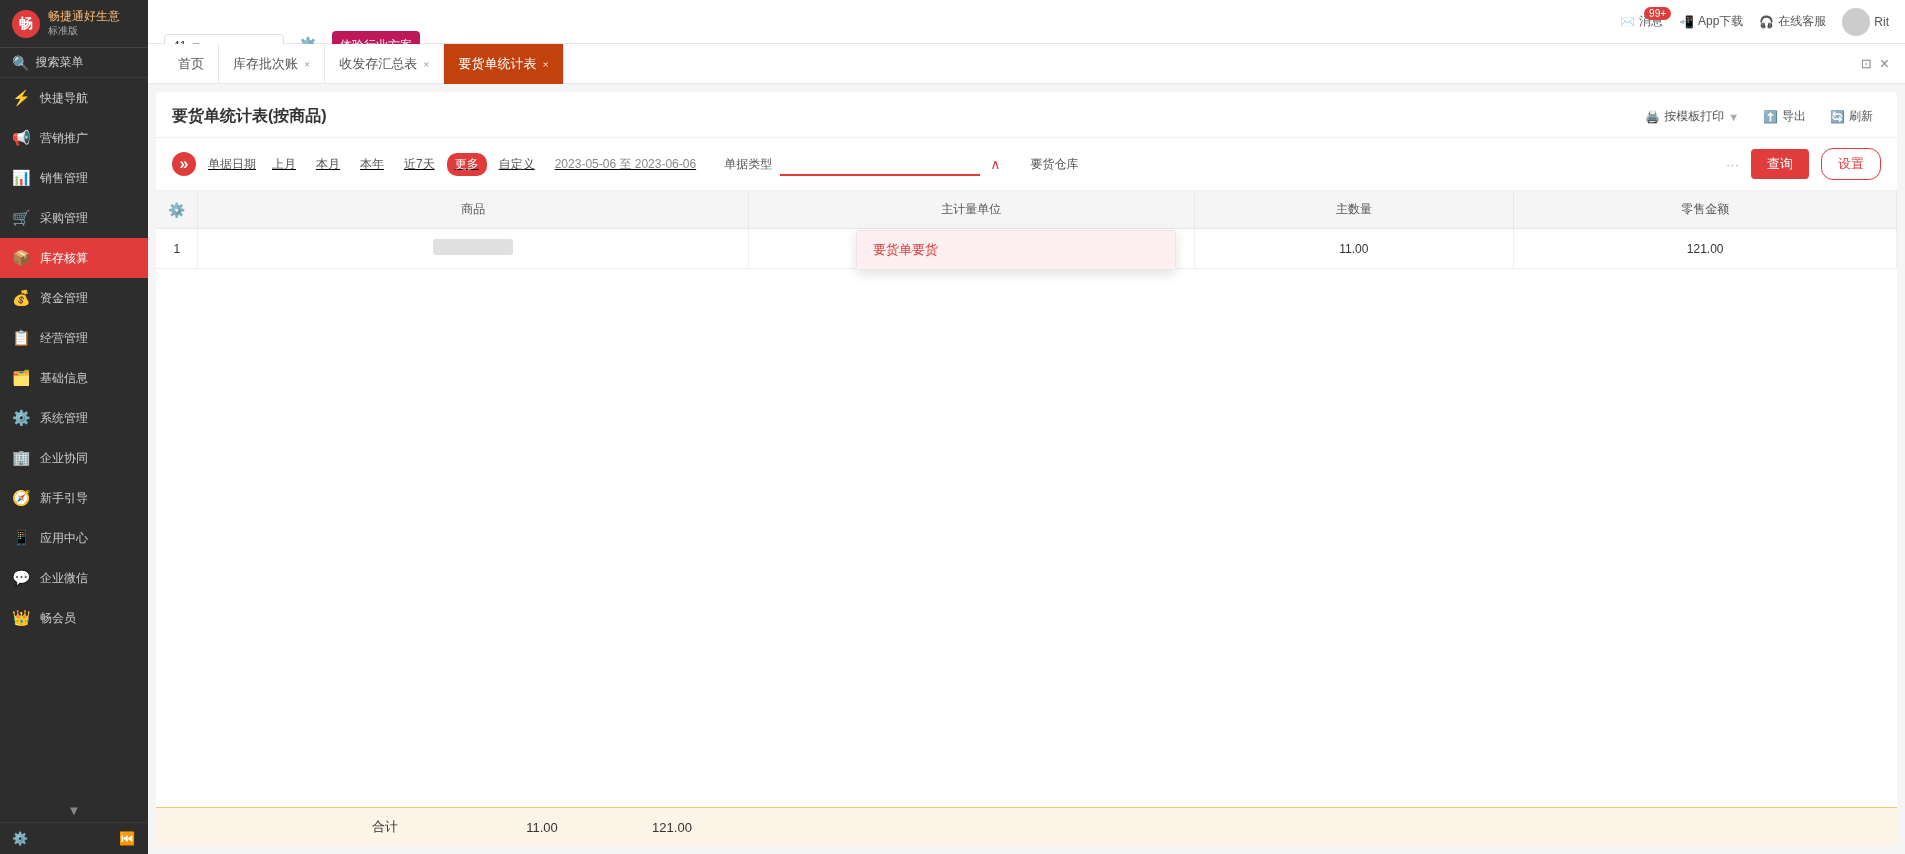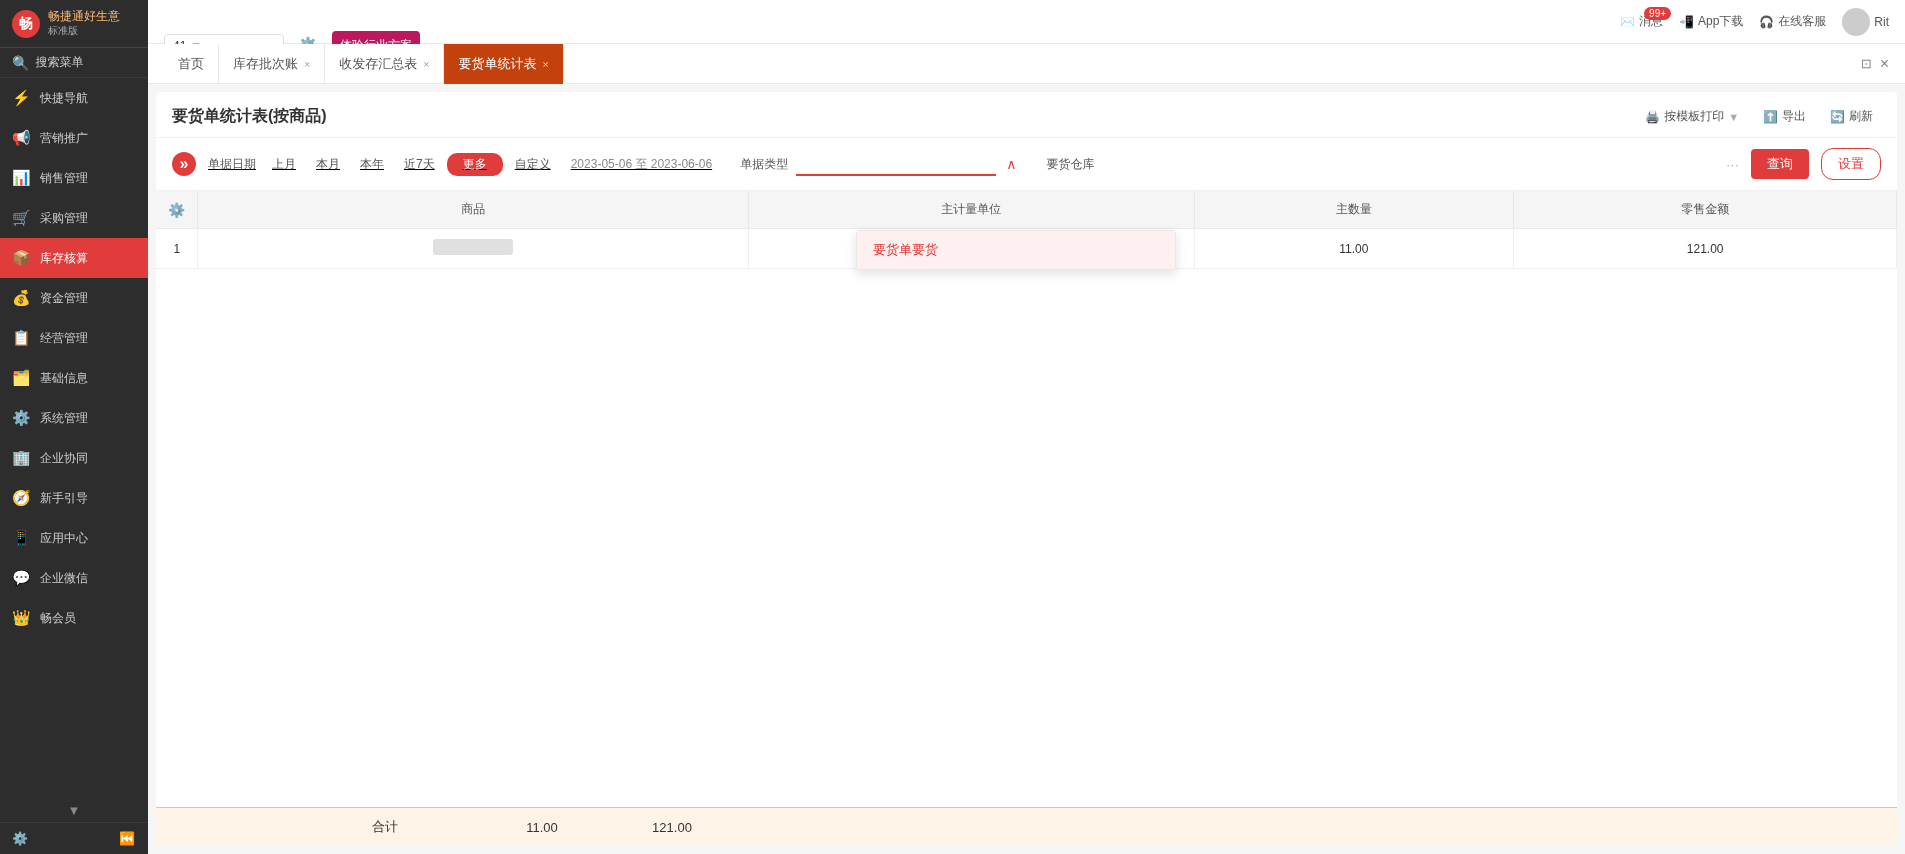--- a/index.html
+++ b/index.html
@@ -169,21 +169,21 @@
       color: #fff; cursor: pointer; font-size: 14px; flex-shrink: 0;
     }
     .filter-section { display: flex; align-items: center; gap: 8px; text-decoration: underline; }
     .filter-label { font-size: 12px; color: #555; white-space: nowrap; }
     .filter-dates { display: flex; gap: 4px; }
     .date-btn {
       padding: 3px 8px; font-size: 12px; border: none; background: none;
       cursor: pointer; color: #555; border-radius: 3px;
     }
     .date-btn.more {
-      background: #e03c3c; color: #fff; border-radius: 10px; padding: 2px 16px;
+      background: #e03c3c; color: #fff; border-radius: 10px; padding: 2px 8px;
     }
     .date-btn.custom { color: #555; }
     .date-range { font-size: 12px; color: #888; margin-left: 4px; }
 
     .filter-type-section { display: flex; align-items: center; gap: 8px; margin-left: 16px; }
     .filter-type-label { font-size: 12px; color: #555; white-space: nowrap; }
     .filter-type-input {
       border: none; border-bottom: 2px solid #e03c3c;
       outline: none; font-size: 12px; padding: 4px 8px; width: 200px;
       background: transparent; color: #333;

